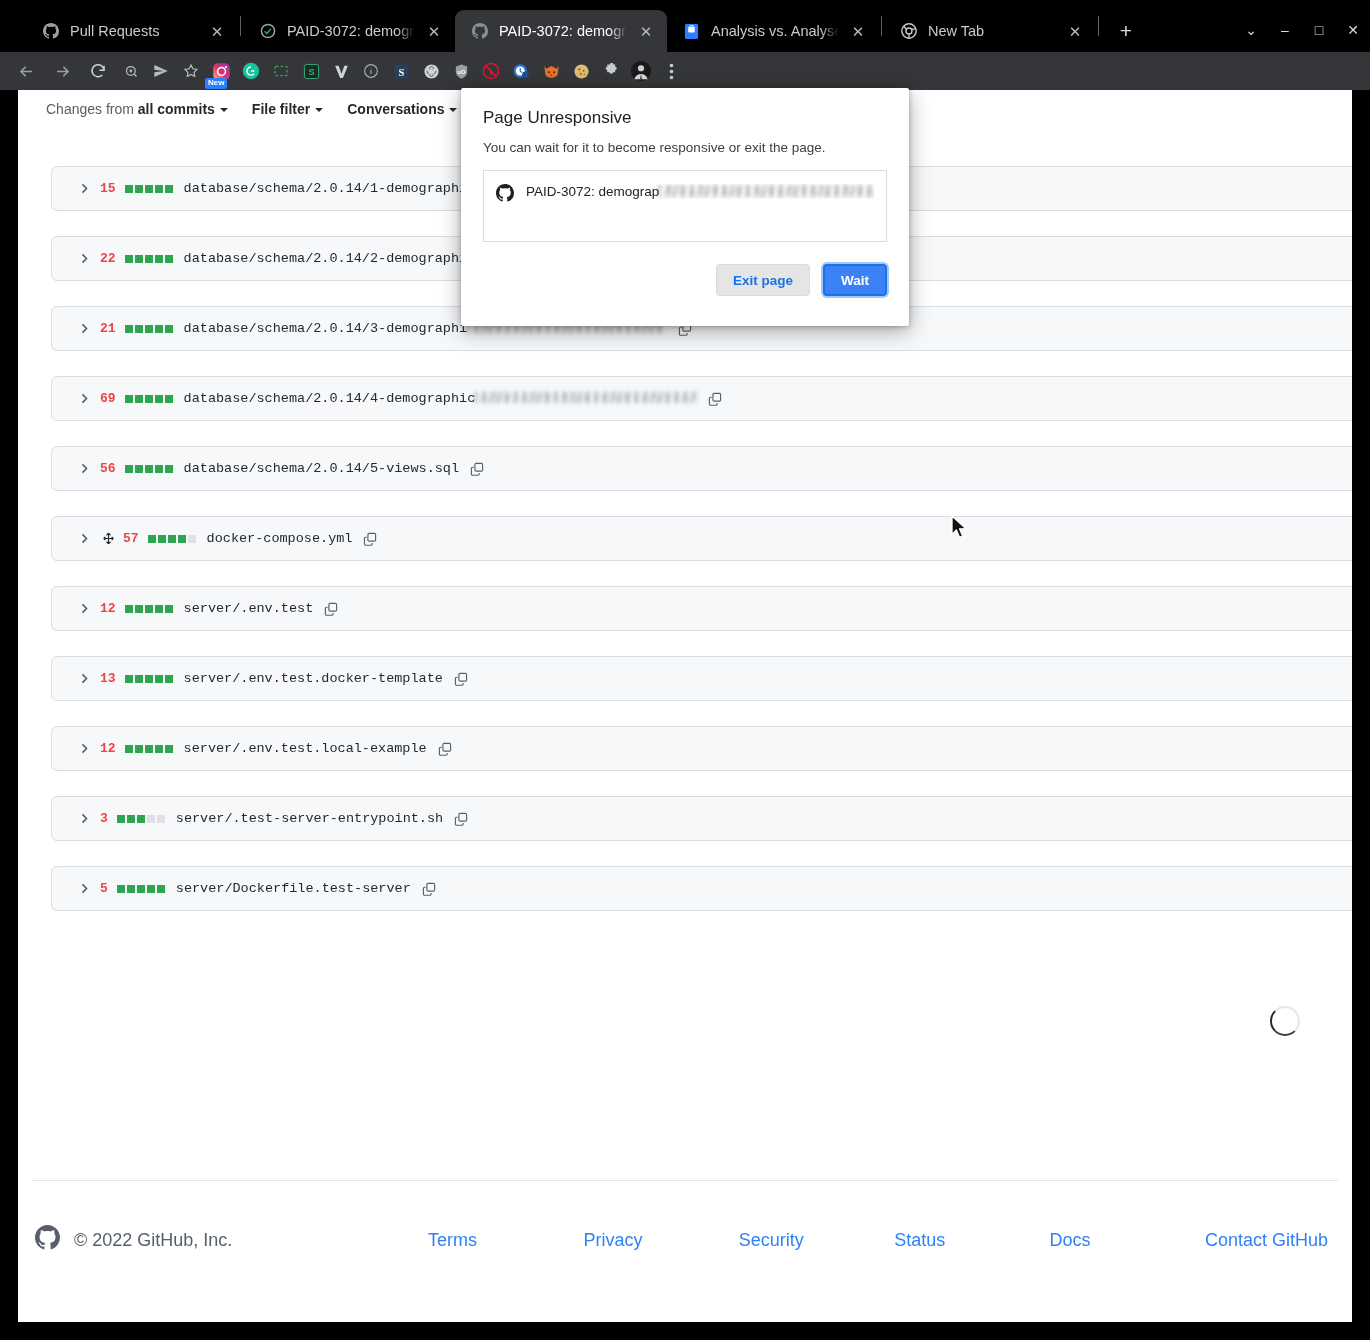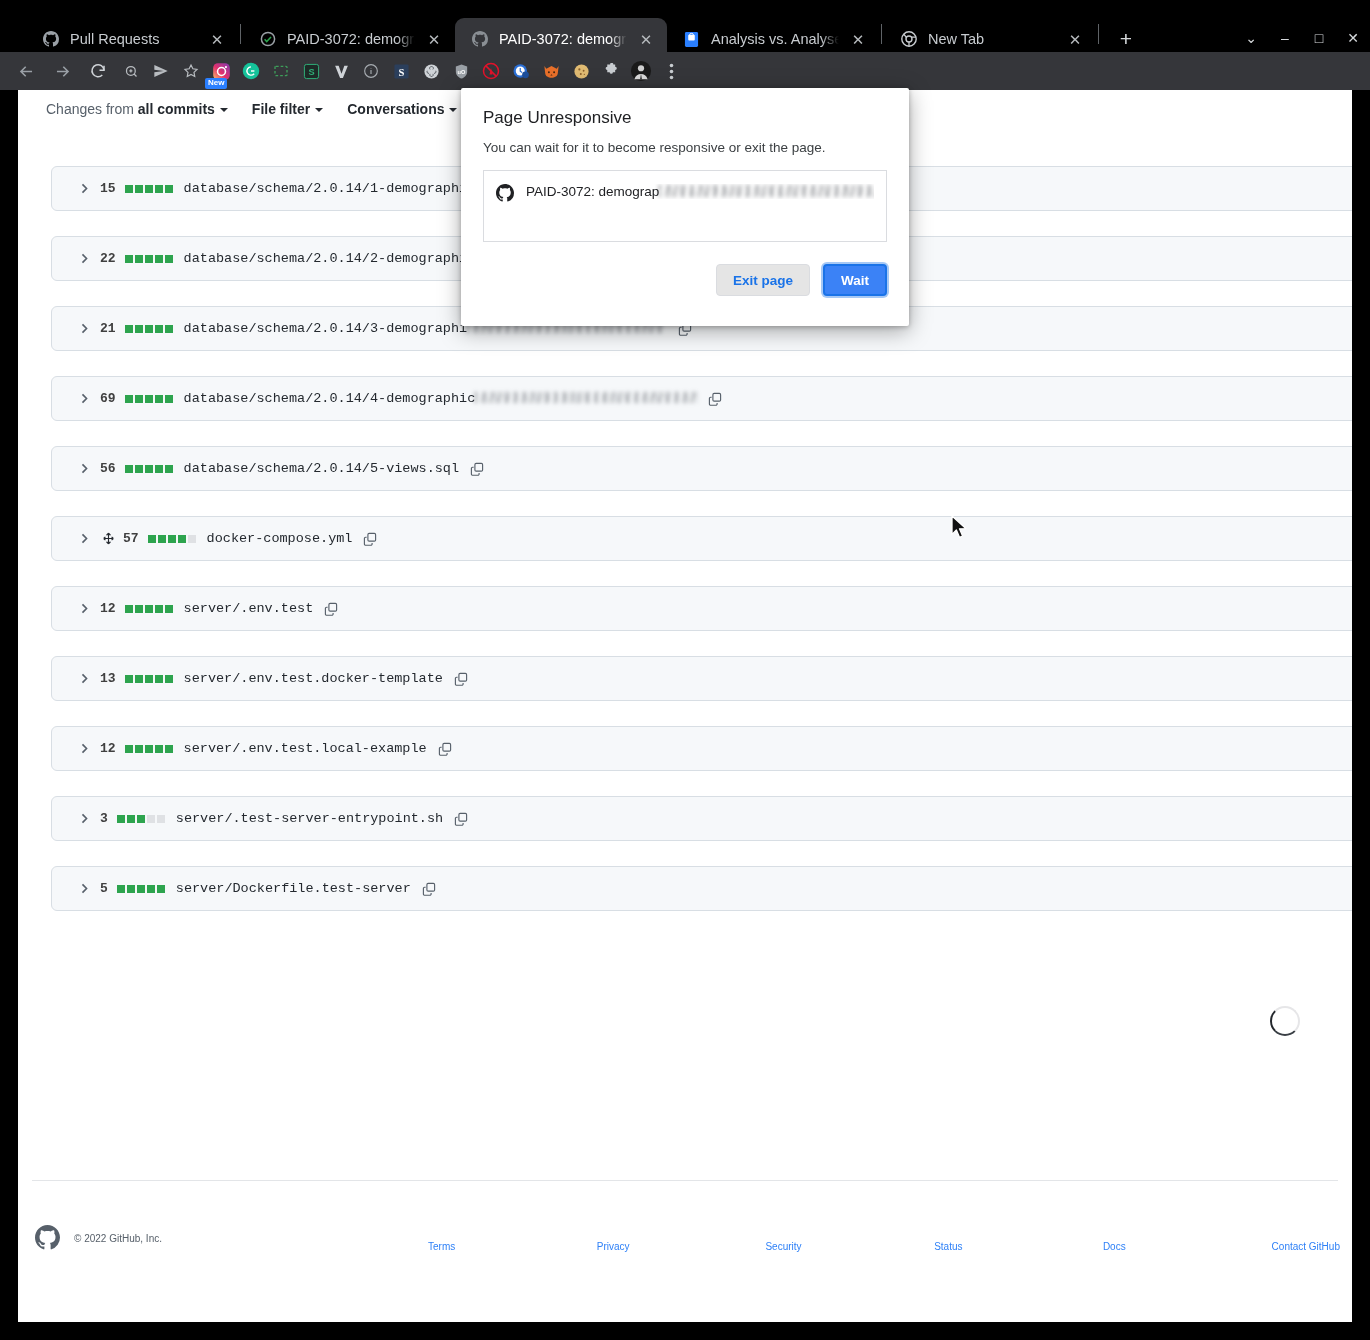--- a/index.html
+++ b/index.html
@@ -7,21 +7,21 @@
     width: 1370px; height: 1340px;
     background: #000;
     font-family: "Liberation Sans", sans-serif;
     overflow: hidden;
   }
 
   
   #browser { position: absolute; inset: 0; background: #000; }
 
   #tabstrip {
-    position: absolute; top: 8px; left: 0; right: 0; height: 52px;
+    position: absolute; top: 0; left: 0; right: 0; height: 52px;
     background: #000;
     display: flex; align-items: flex-end;
   }
   .tab {
     position: relative;
     height: 42px;
     display: flex; align-items: center;
     padding: 0 10px 0 16px;
     border-radius: 9px 9px 0 0;
     color: #c8ccd0;
@@ -147,21 +147,21 @@
     color: #57606a; margin-right: 8px;
   }
   .row-movedicon {
     width: 16px; height: 16px; flex: 0 0 16px;
     margin-right: 7px;
     display: flex; align-items: center; justify-content: center;
     color: #24292f;
   }
   .row-count {
     font-family: "Liberation Mono", monospace;
-    font-size: 13px; font-weight: 700; color: #404040;
+    font-size: 13px; font-weight: 700; color: #ef4444;
     margin-right: 9px;
     text-align: right;
   }
   .diffstat { display: flex; gap: 2px; margin-right: 11px; }
   .diffstat i { width: 8px; height: 8px; display: block; }
   .diffstat i.on { background: #2da44e; }
   .diffstat i.off { background: #dfe1e4; }
   .row-path {
     font-family: "Liberation Mono", monospace;
     font-size: 13.5px; color: #24292f;
@@ -188,23 +188,23 @@
     border: 2.5px solid #e6e6e8;
     border-left-color: #23272c;
     border-bottom-color: #3a3f45;
   }
 
   #footer-divider {
     position: absolute; left: 14px; right: 14px; top: 1090px;
     height: 1px; background: #e3e5e8;
   }
   #footer {
-    position: absolute; left: 0; right: 4px; top: 1135px;
-    display: flex; align-items: flex-end;
-    font-size: 10px;
+    position: absolute; left: 0; right: 16px; top: 1135px;
+    display: flex; align-items: center;
+    font-size: 18px;
   }
   #footer-left { display: flex; align-items: center; padding-left: 17px; width: 410px; }
   #footer-copy { color: #57606a; margin-left: 14px; }
   #footer-links { display: flex; flex: 1; }
   #footer-links a {
     color: #2f81f7; text-decoration: none;
     flex: 1; text-align: left;
   }
   #footer-links a:last-child { flex: 0 0 auto; padding-right: 8px; text-align: right; }
 

